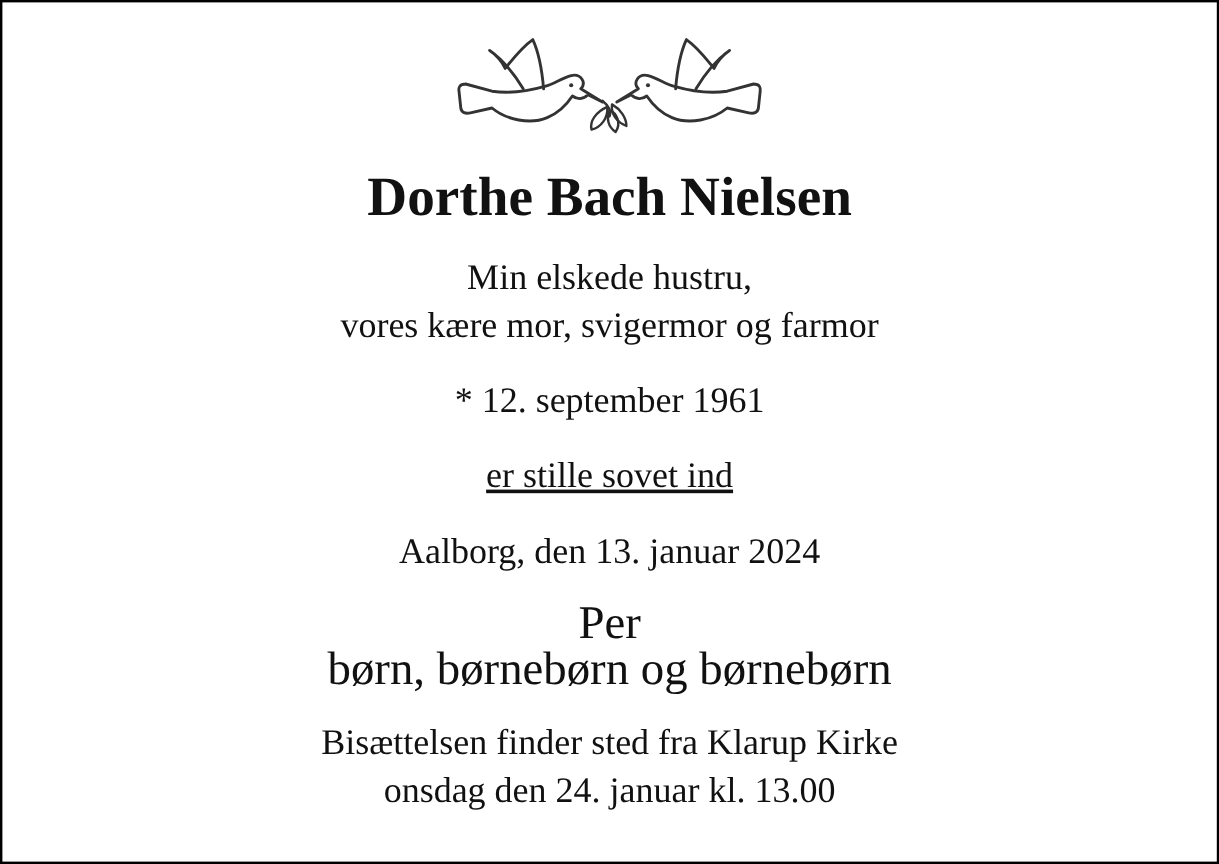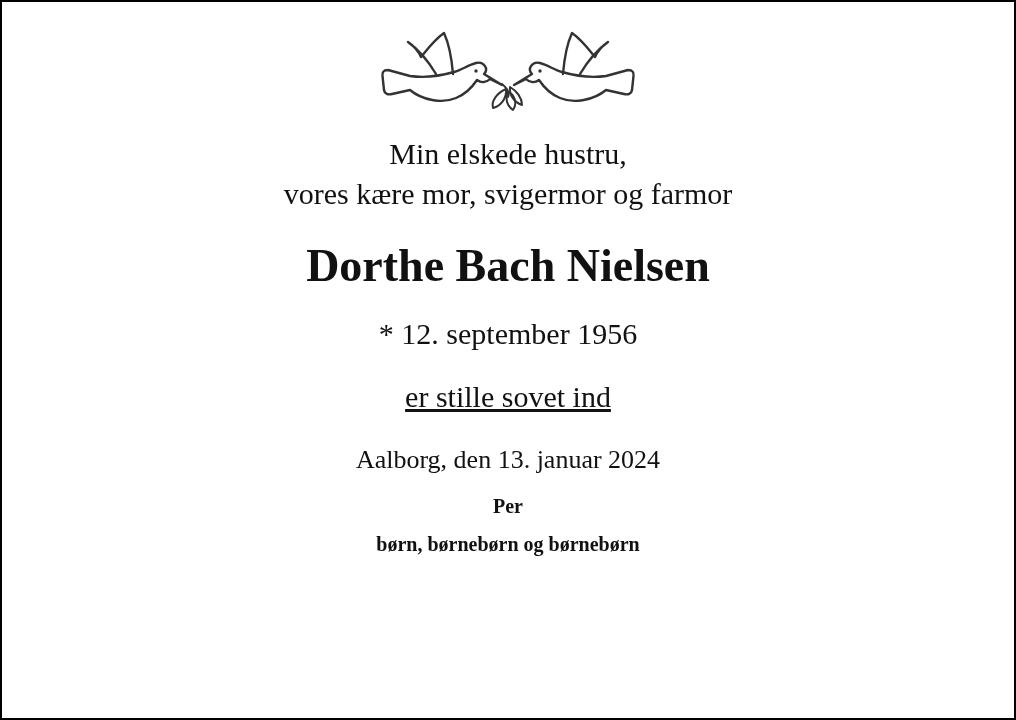--- a/index.html
+++ b/index.html
@@ -30,26 +30,26 @@
     line-height: 40px;
   }
   .deceased-name {
     margin-top: 26px;
     font-size: 46px;
     line-height: 52px;
     font-weight: bold;
   }
   .birth   { margin-top: 22px; font-size: 30px; line-height: 40px; }
   .passing { margin-top: 23px; font-size: 30px; line-height: 40px; text-decoration: underline; }
-  .place-date { margin-top: 23px; font-size: 26px; line-height: 40px; }
+  .place-date { margin-top: 23px; font-size: 30px; line-height: 40px; }
   .mourners {
-    margin-top: 7px;
-    font-size: 20px;
+    margin-top: 21px;
+    font-size: 39px;
     line-height: 38px;
-    font-weight: bold;
+    font-weight: normal;
   }
   .ceremony { margin-top: 22px; font-size: 30px; line-height: 40px; }
 </style>
 </head>
 <body>
 
 <div class="page">
 
   <svg class="doves" viewBox="0 0 256 84" fill="none" stroke="#333333" stroke-width="2.4" stroke-linecap="round" stroke-linejoin="round">
 
@@ -76,32 +76,36 @@
     </g>
 
     <g stroke-width="2">
       <path d="M122,56 C127,60 130,64 128,69"></path>
       <path d="M126,61 C117,65 111,73 113,80 C121,78 127,70 126,61 Z"></path>
       <path d="M128,64 C125,71 127,78 133,82 C138,75 134,66 128,64 Z"></path>
       <path d="M130,59 C137,63 142,70 142,77 C134,74 129,67 130,59 Z"></path>
     </g>
   </svg>
 
+  <div class="notice-text deceased-name">Dorthe Bach Nielsen</div>
+
   <div class="notice-text intro">
     <div>Min elskede hustru,</div>
     <div>vores kære mor, svigermor og farmor</div>
   </div>
 
-  <div class="notice-text deceased-name">Dorthe Bach Nielsen</div>
-
-  <div class="notice-text birth">* 12. september 1956</div>
+  <div class="notice-text birth">* 12. september 1961</div>
 
   <div class="notice-text passing">er stille sovet ind</div>
 
   <div class="notice-text place-date">Aalborg, den 13. januar 2024</div>
 
   <div class="notice-text mourners">
     <div>Per</div>
     <div>børn, børnebørn og børnebørn</div>
   </div>
 
+  <div class="notice-text ceremony">
+    <div>Bisættelsen finder sted fra Klarup Kirke</div>
+    <div>onsdag den 24. januar kl. 13.00</div>
+  </div>
 
 </div>
 
 </body></html>

